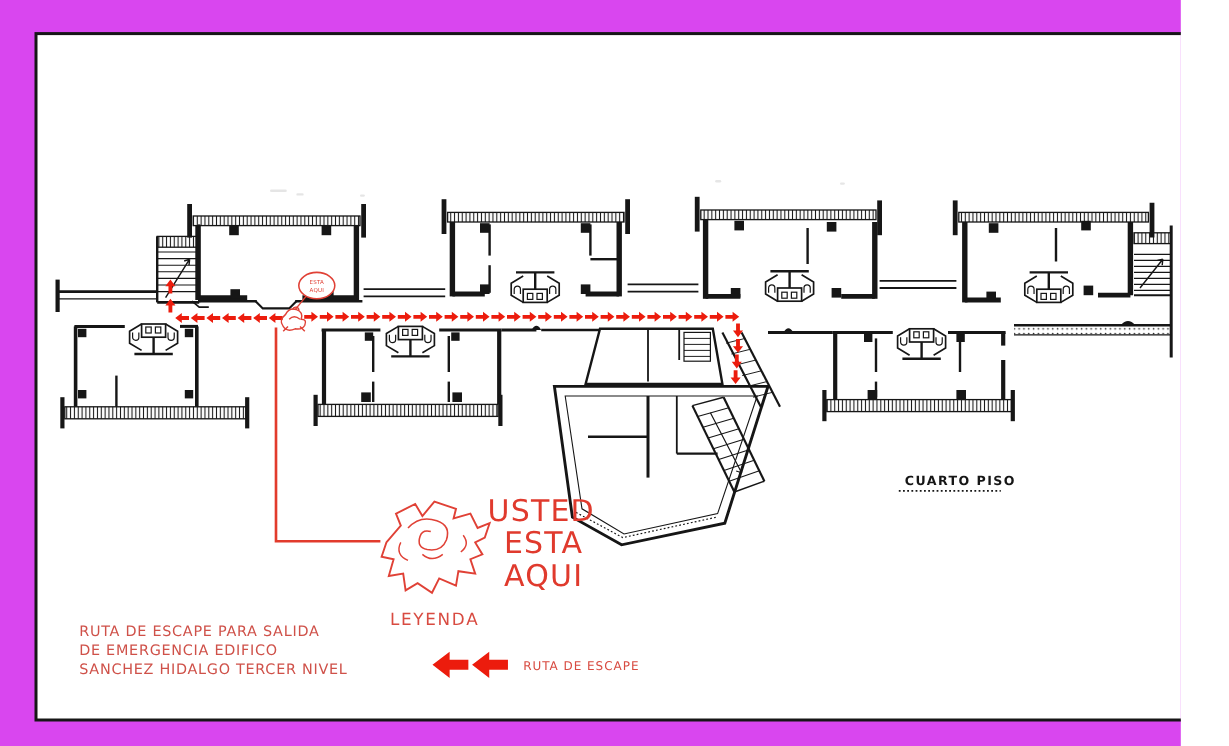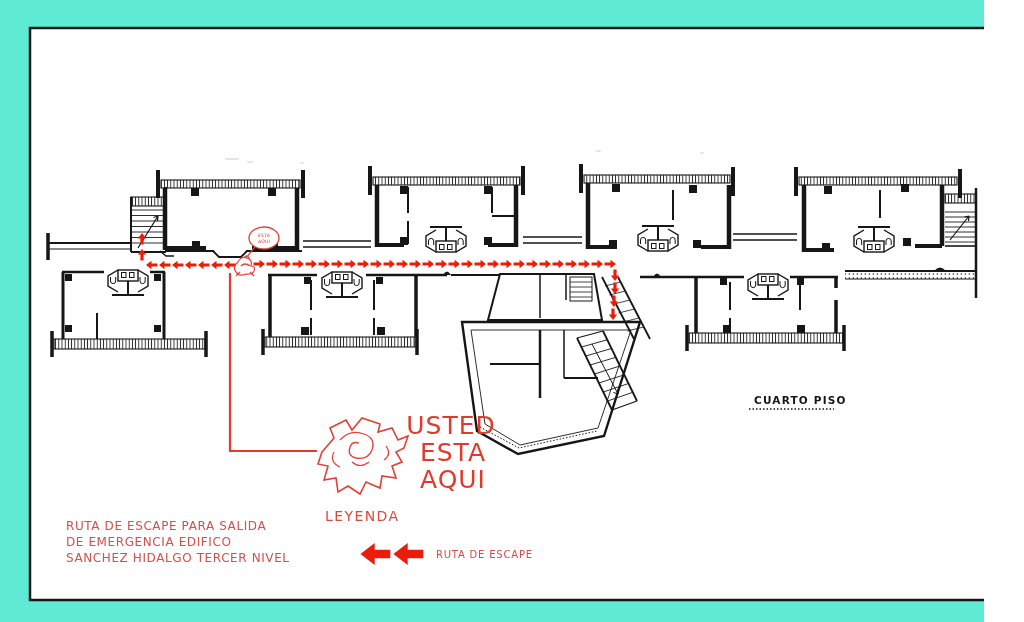--- a/index.html
+++ b/index.html
@@ -1,16 +1,16 @@
 <!DOCTYPE html>
 <html><head>
 <meta charset="utf-8">
 <style>
   html,body{margin:0;padding:0;background:#ffffff;}
-  .stage{position:relative;width:984px;height:622px;background:#5eead4;overflow:hidden;
+  .stage{position:relative;width:984px;height:622px;background:#d946ef;overflow:hidden;
          font-family:"DejaVu Sans", sans-serif;}
   svg{display:block;}
   text{font-family:"DejaVu Sans", sans-serif;}
   .hand-sm{font-size:12px;letter-spacing:0.6px;fill:#cf5149;}
   .hand-md{font-size:14px;letter-spacing:1.4px;fill:#d84b41;}
   .hand-lg{font-size:25px;letter-spacing:1px;fill:#e03a2d;}
   .hand-xs{font-size:10px;letter-spacing:0.8px;fill:#d84b41;}
   .bubble-txt{font-size:4.6px;letter-spacing:0.2px;fill:#e04136;}
   .floor-lbl{font-size:10.5px;font-weight:bold;letter-spacing:1.2px;fill:#161616;}
 </style>

